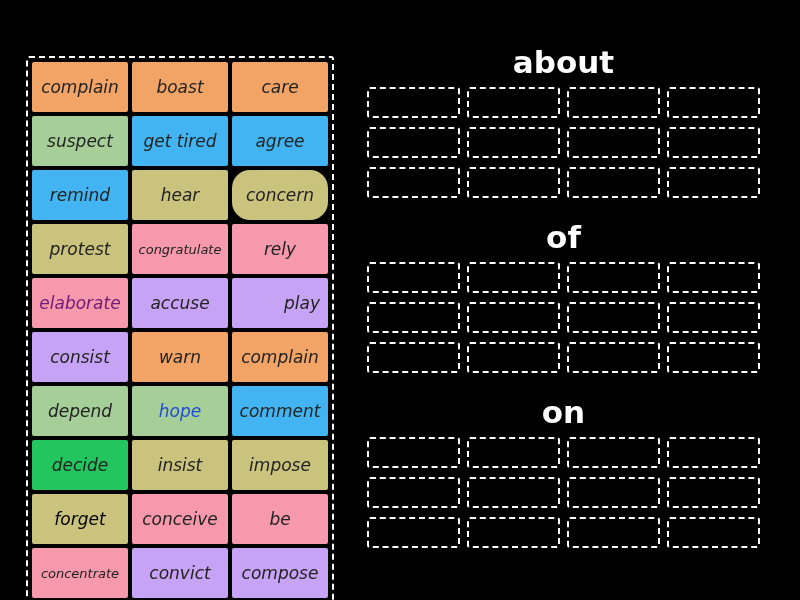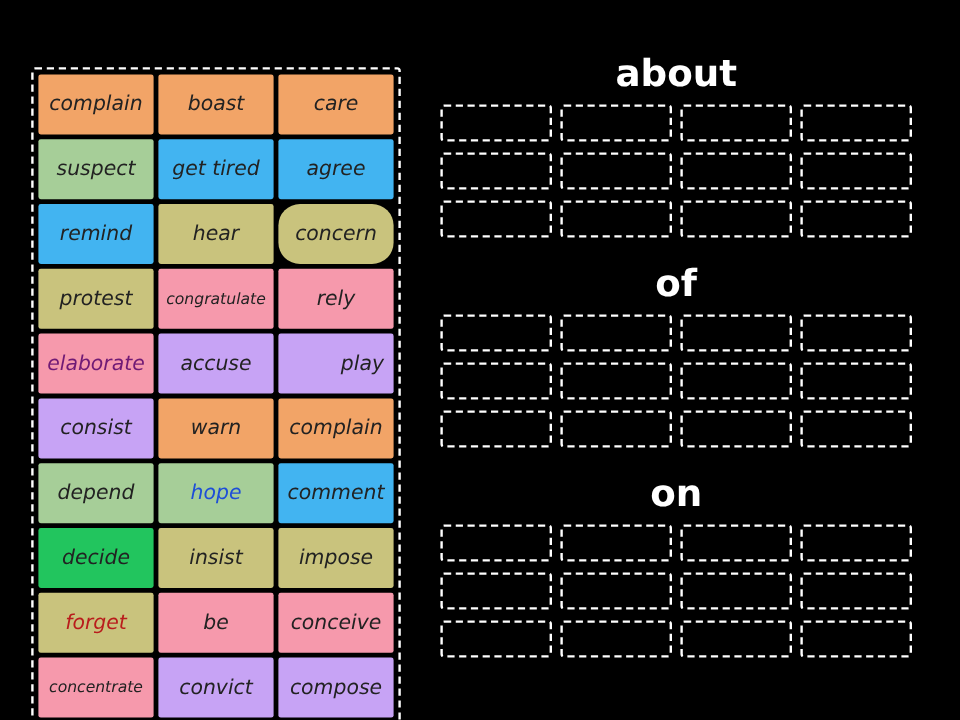--- a/index.html
+++ b/index.html
@@ -109,23 +109,23 @@
         <div class="tile" style="background: rgb(199, 163, 245); color: rgb(34, 34, 34); padding-left: 44px;">play</div>
         <div class="tile" style="background: rgb(199, 163, 245); color: rgb(34, 34, 34);">consist</div>
         <div class="tile" style="background: rgb(242, 164, 103); color: rgb(34, 34, 34);">warn</div>
         <div class="tile" style="background: rgb(242, 164, 103); color: rgb(34, 34, 34);">complain</div>
         <div class="tile" style="background: rgb(166, 206, 152); color: rgb(34, 34, 34);">depend</div>
         <div class="tile" style="background: rgb(166, 206, 152); color: #1d4ed8;">hope</div>
         <div class="tile" style="background: rgb(66, 180, 241); color: rgb(34, 34, 34);">comment</div>
         <div class="tile" style="background: #22c55e; color: rgb(34, 34, 34);">decide</div>
         <div class="tile" style="background: rgb(201, 195, 125); color: rgb(34, 34, 34);">insist</div>
         <div class="tile" style="background: rgb(201, 195, 125); color: rgb(34, 34, 34);">impose</div>
-        <div class="tile" style="background: rgb(201, 195, 125); color: #b91c1c;">forget</div>
+        <div class="tile" style="background: rgb(201, 195, 125); color: #000000;">forget</div>
+        <div class="tile" style="background: rgb(246, 153, 172); color: rgb(34, 34, 34);">conceive</div>
         <div class="tile" style="background: rgb(246, 153, 172); color: rgb(34, 34, 34);">be</div>
-        <div class="tile" style="background: rgb(246, 153, 172); color: rgb(34, 34, 34);">conceive</div>
         <div class="tile small" style="background: rgb(246, 153, 172); color: rgb(34, 34, 34);">concentrate</div>
         <div class="tile" style="background: rgb(199, 163, 245); color: rgb(34, 34, 34);">convict</div>
         <div class="tile" style="background: rgb(199, 163, 245); color: rgb(34, 34, 34);">compose</div>
       </div>
   </div>
   <div class="groups">
       <section class="group group-0">
         <h2 class="group-title">about</h2>
         <div class="slot-grid" style="grid-template-columns: repeat(4, 1fr);">
           <div class="slot"></div>

